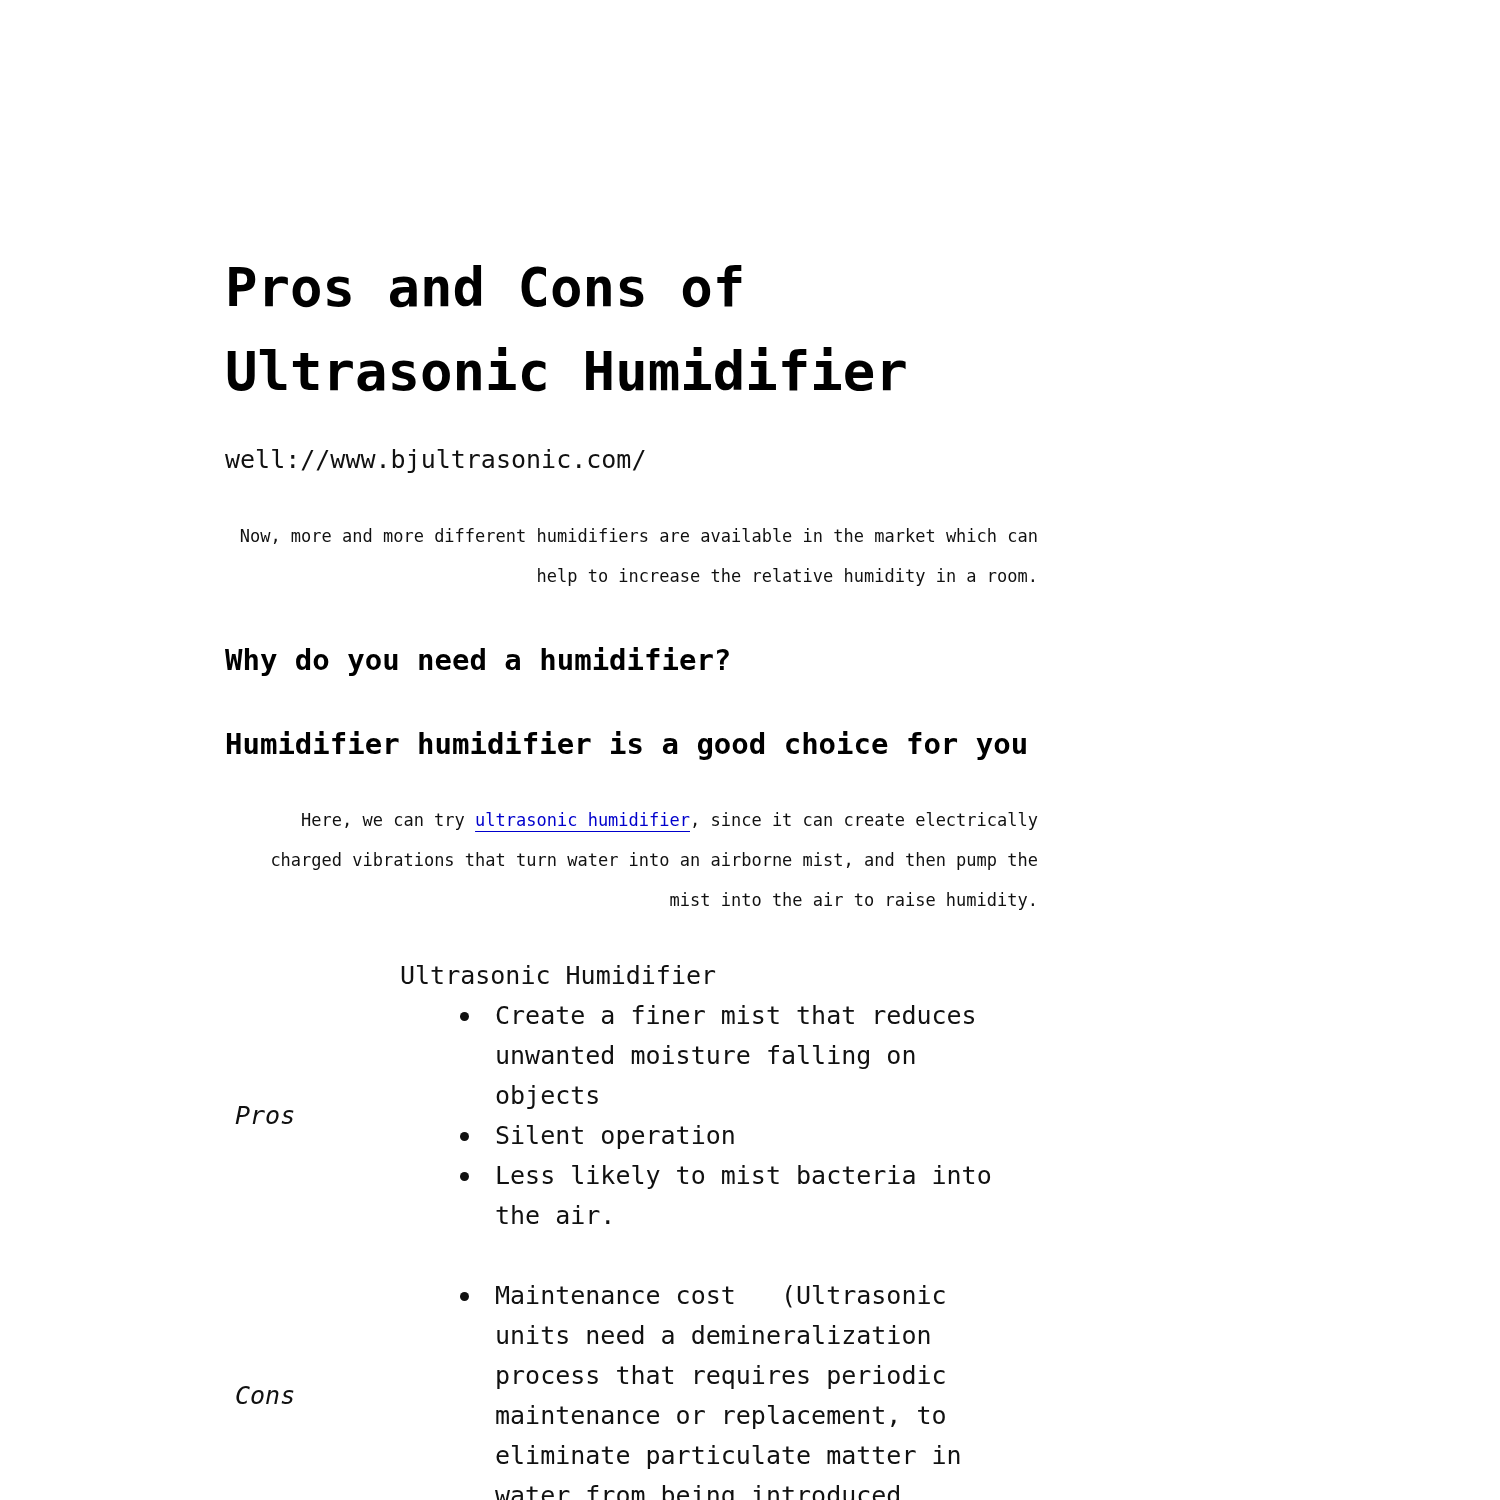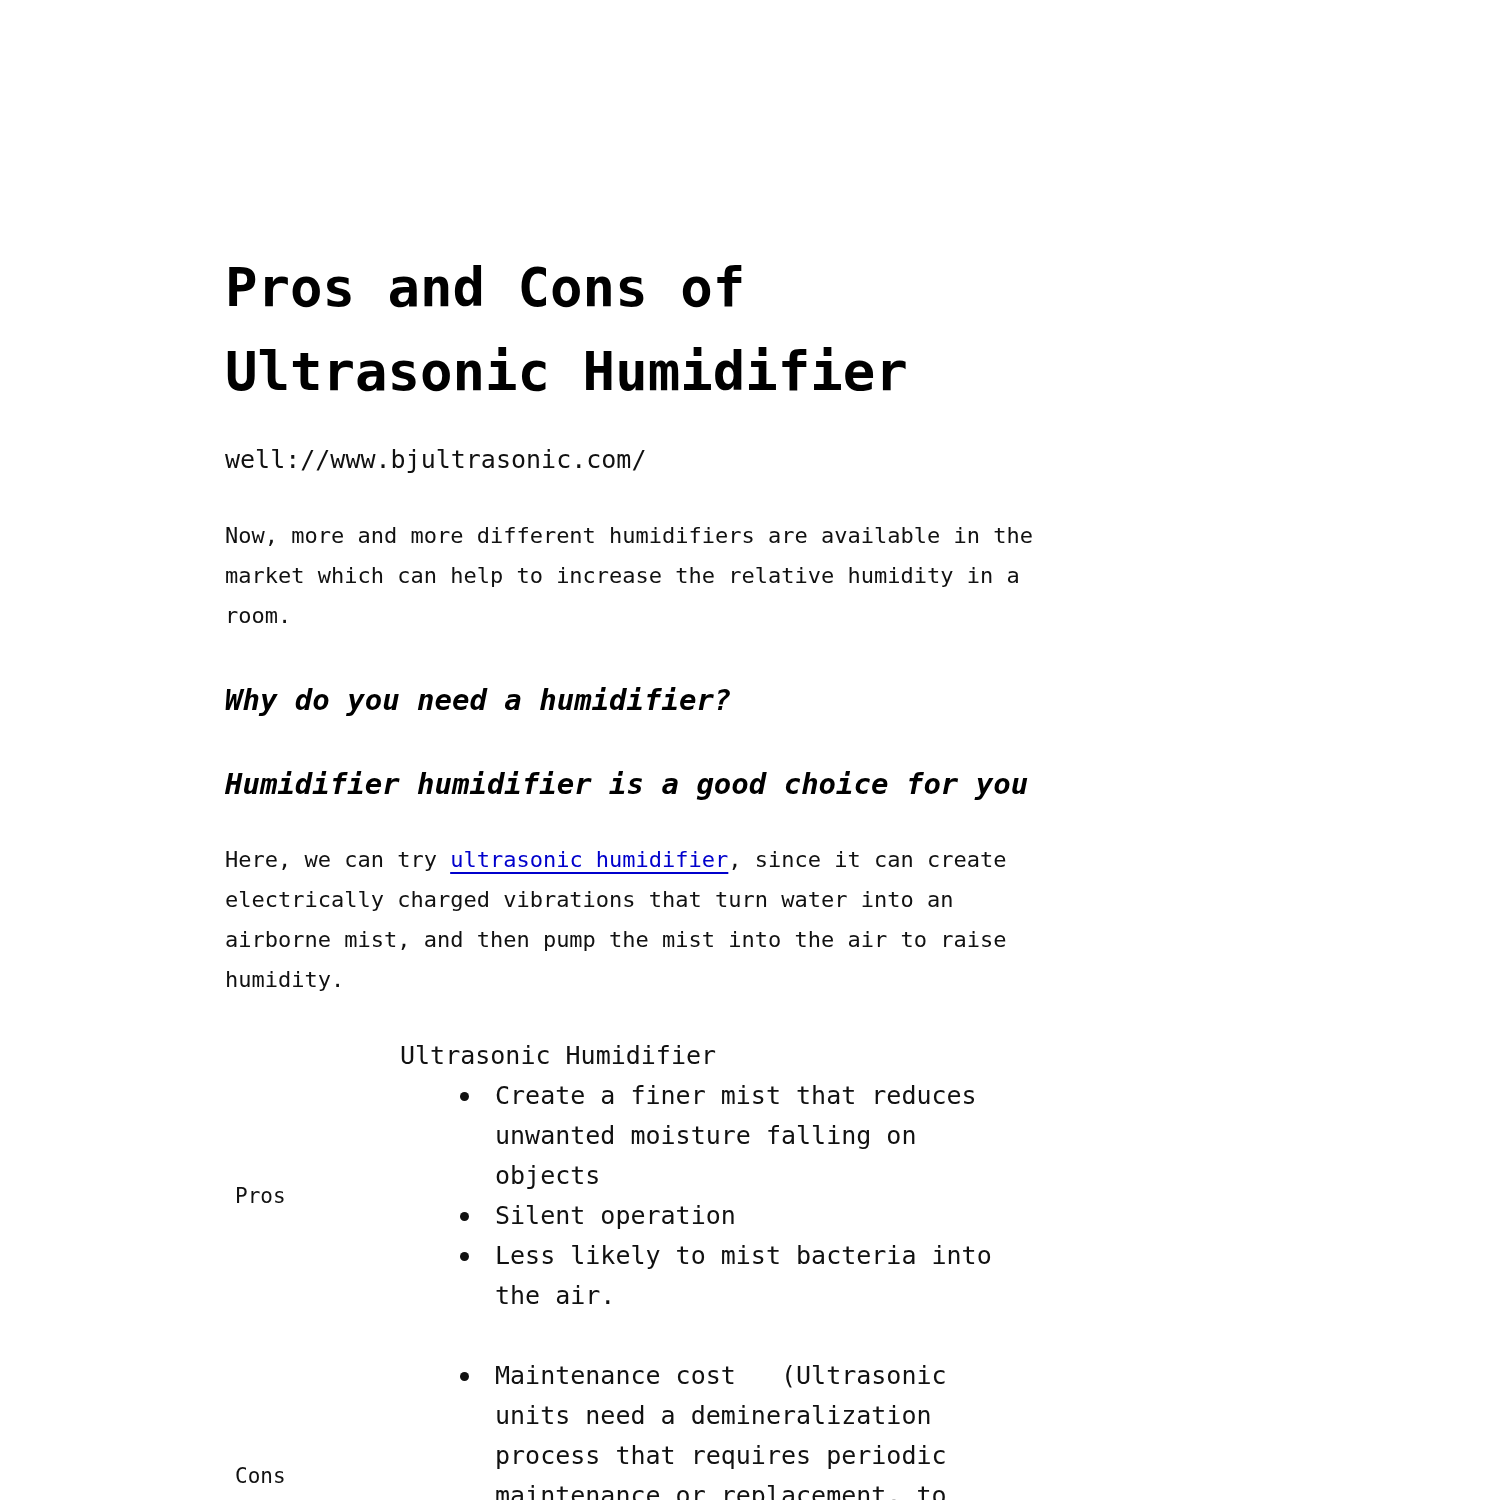--- a/index.html
+++ b/index.html
@@ -22,56 +22,57 @@
     font-weight: bold;
     color: #000000;
     margin-bottom: 26px;
   }
   .doc-url {
     font-size: 25px;
     line-height: 40px;
     margin-bottom: 36px;
   }
   p.body-para {
-    font-size: 22px;
+    font-size: 17px;
     line-height: 40px;
     margin-bottom: 36px;
+    text-align: right;
   }
   h2.section-heading {
     font-size: 29px;
     line-height: 40px;
     font-weight: bold;
     color: #000000;
     margin: 44px 0 36px 0;
-    font-style: italic;
   }
   a.inline-link {
     color: #0000cc;
     text-decoration: underline;
     text-underline-offset: 5px;
     cursor: pointer;
   }
   .pc-table { margin-top: 10px; }
   .pc-table-header {
     font-size: 25px;
     line-height: 40px;
     padding-left: 175px;
   }
   .pc-row {
     display: grid;
     grid-template-columns: 225px 1fr;
     padding-right: 10px;
   }
   .pc-row.cons { margin-top: 40px; }
   .pc-label {
-    font-size: 21px;
+    font-size: 25px;
     line-height: 40px;
     padding-left: 10px;
     display: flex;
     align-items: center;
+    font-style: italic;
   }
   ul.pc-list { list-style: none; }
   ul.pc-list li {
     display: grid;
     grid-template-columns: 45px 1fr;
     font-size: 25px;
     line-height: 40px;
   }
   .dot {
     width: 9px;

